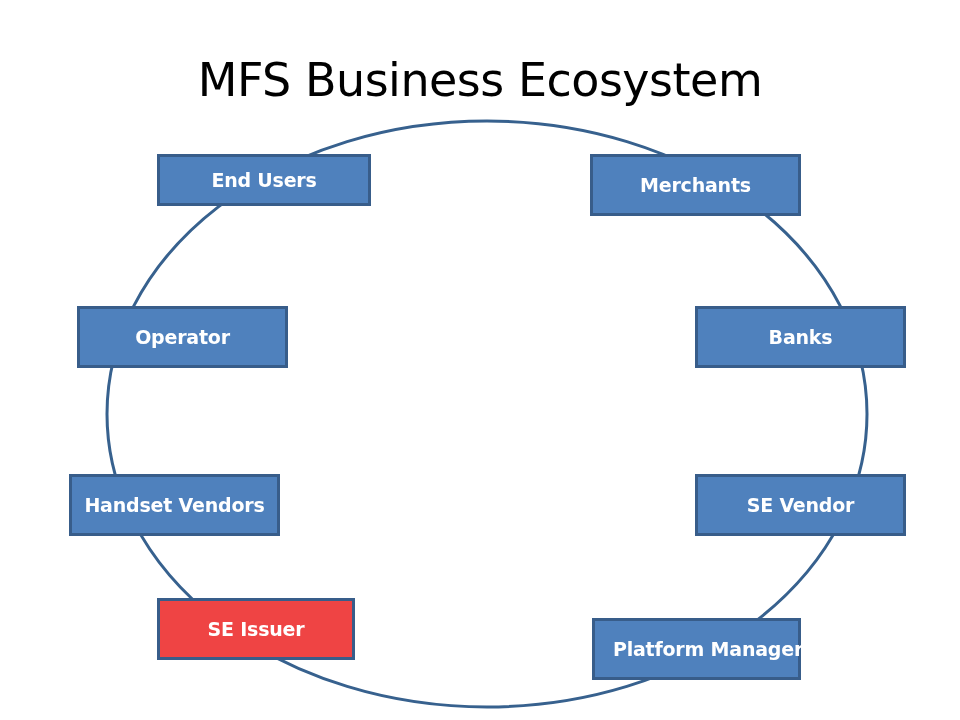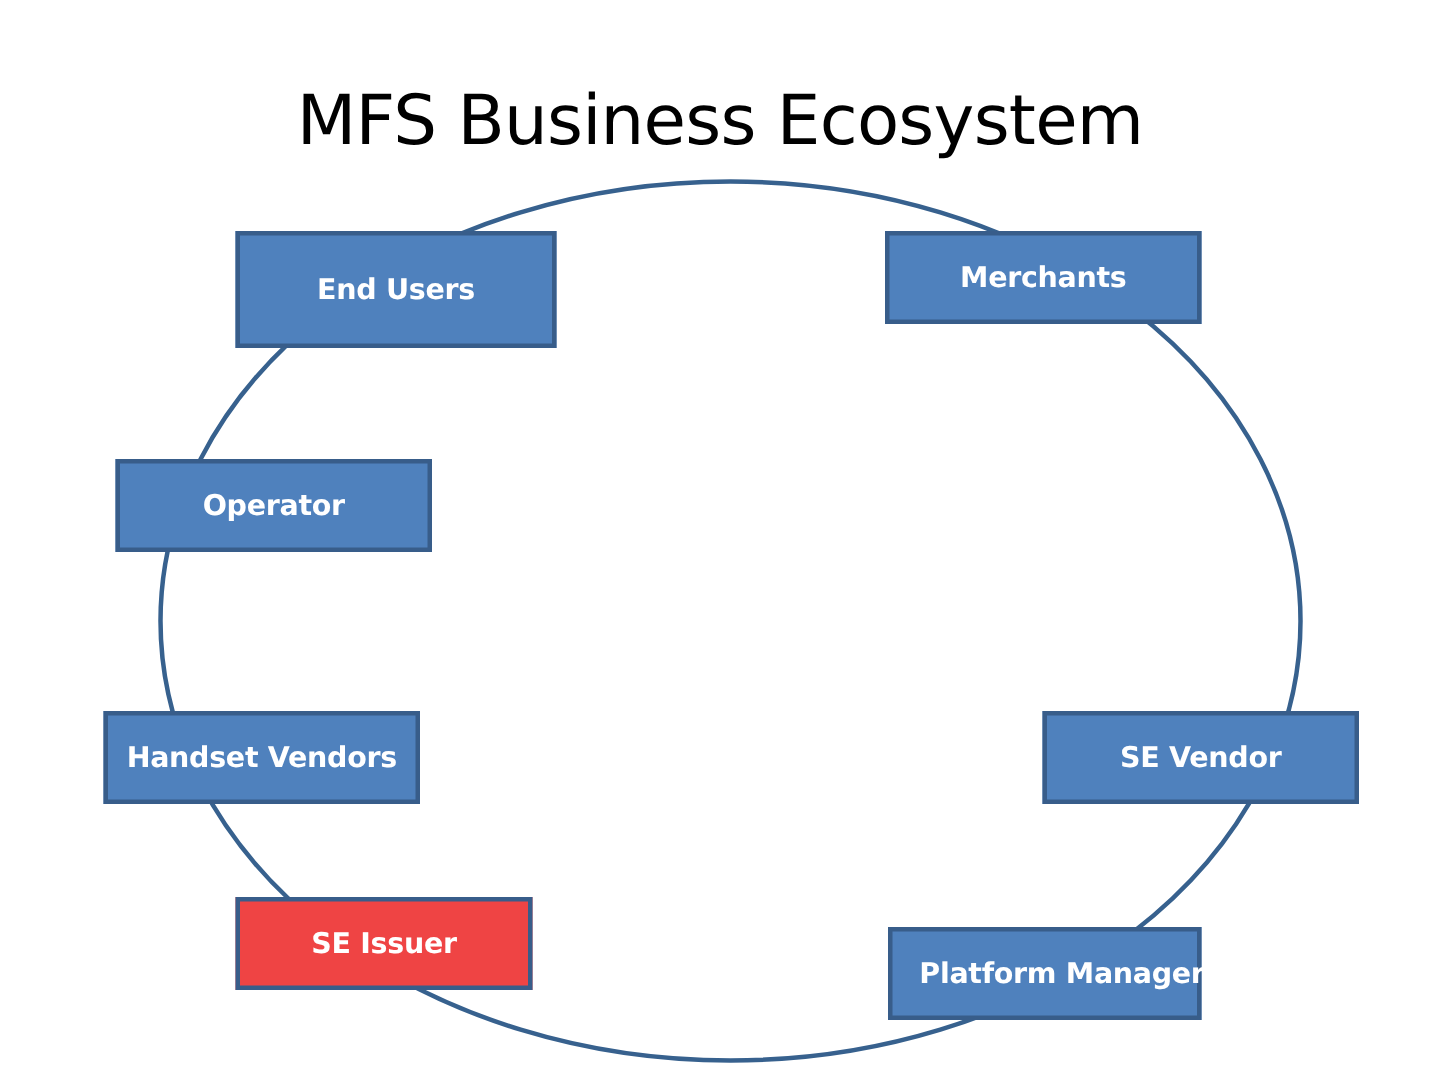--- a/index.html
+++ b/index.html
@@ -63,32 +63,35 @@
 <body>
 
 <div id="slide" style="background: rgb(255, 255, 255);">
 
   <div id="title" style="color: rgb(0, 0, 0);">MFS Business Ecosystem</div>
 
   <svg id="ring" viewBox="0 0 960 720" xmlns="http://www.w3.org/2000/svg">
     <ellipse cx="487" cy="414" rx="380" ry="293" fill="none" stroke="#37618e" stroke-width="3"></ellipse>
   </svg>
 
-  <div class="node" style="left: 157px; top: 154px; width: 214px; height: 78px; background: rgb(79, 129, 189); border-color: rgb(56, 93, 138); color: rgb(255, 255, 255);">
+  <div class="node" style="left: 157px; top: 154px; width: 214px; height: 52px; background: rgb(79, 129, 189); border-color: rgb(56, 93, 138); color: rgb(255, 255, 255);">
     <span>End Users</span>
   </div>
 
   <div class="node" style="left: 590px; top: 154px; width: 211px; height: 62px; background: rgb(79, 129, 189); border-color: rgb(56, 93, 138); color: rgb(255, 255, 255);">
     <span>Merchants</span>
   </div>
 
   <div class="node" style="left: 55px; top: 306px; width: 211px; height: 62px; background: rgb(79, 129, 189); border-color: rgb(56, 93, 138); color: rgb(255, 255, 255); margin-left: 22px;">
     <span>Operator</span>
   </div>
 
+  <div class="node" style="left: 695px; top: 306px; width: 211px; height: 62px; background: rgb(79, 129, 189); border-color: rgb(56, 93, 138); color: rgb(255, 255, 255);">
+    <span>Banks</span>
+  </div>
 
   <div class="node" style="left: 55px; top: 474px; width: 211px; height: 62px; background: rgb(79, 129, 189); border-color: rgb(56, 93, 138); color: rgb(255, 255, 255); margin-left: 14px;">
     <span>Handset Vendors</span>
   </div>
 
   <div class="node" style="left: 695px; top: 474px; width: 211px; height: 62px; background: rgb(79, 129, 189); border-color: rgb(56, 93, 138); color: rgb(255, 255, 255);">
     <span>SE Vendor</span>
   </div>
 
   <div class="node" style="left: 157px; top: 598px; width: 198px; height: 62px; background: #ef4444; border-color: rgb(56, 93, 138); color: rgb(255, 255, 255);">

